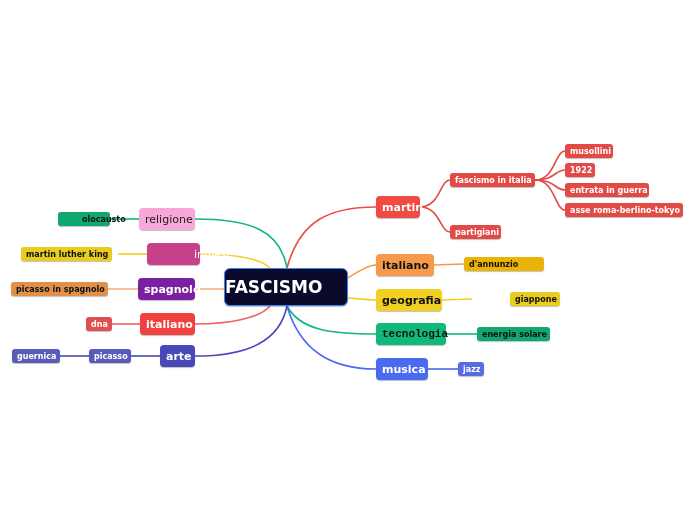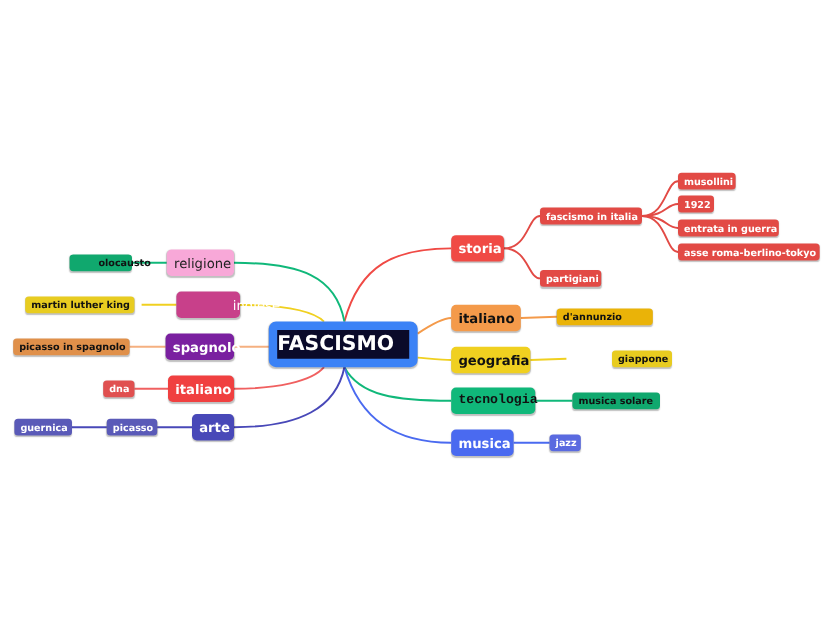--- a/index.html
+++ b/index.html
@@ -1,19 +1,19 @@
 <!DOCTYPE html>
 <html><head>
 <meta charset="utf-8">
 <style>
   html, body { margin:0; padding:0; background:#ffffff; }
   body { width:696px; height:520px; position:relative; overflow:hidden; font-family:"DejaVu Sans", "Liberation Sans", sans-serif; }
   svg.links { position:absolute; left:0; top:0; width:696px; height:520px; }
   .node { position:absolute; box-sizing:border-box; display:flex; align-items:center; justify-content:flex-start; border-radius:4px; white-space:nowrap; box-shadow:0 1px 1px rgba(0,0,0,0.25); }
-  .root { left:224px; top:268px; width:124px; height:38px; background:#0a0a2a; color:#fff; font-weight:bold; font-size:17px; border-radius:6px; border:7px solid #3b82f6; }
+  .root { left:224px; top:268px; width:124px; height:38px; background:#0a0a2a; color:#fff; font-weight:bold; font-size:17px; border-radius:6px; border:1px solid #3b82f6; }
   .main { height:22px; font-size:11px; font-weight:bold; padding:0 6px; border-radius:4px; }
   .main.light { font-weight:normal; }
   .sub { height:14px; font-size:8px; font-weight:bold; padding:0 5px; border-radius:3px; color:#fff; }
   .sub.dark { color:#111; }
 </style>
 </head>
 <body>
 
 <svg class="links" viewBox="0 0 696 520">
   <g fill="none" stroke-width="1.6">
@@ -49,21 +49,21 @@
     <path d="M160,356 L131,356" stroke="#4848b8"></path>
     <path d="M89,356 L60,356" stroke="#4848b8"></path>
   </g>
 </svg>
 
 <div class="node root">
     <span>FASCISMO</span>
   </div>
 
 <div class="node main" style="left:376px;top:196px;width:44px;background:#f04a45;color:#fff;">
-    <span>storia</span>
+    <span>martin</span>
   </div>
 <div class="node main" style="left:376px;top:254px;width:58px;background:#f49a4a;color:#111;">
     <span>italiano</span>
   </div>
 <div class="node main" style="left:376px;top:289px;width:66px;background:#f0d020;color:#111;">
     <span>geografia</span>
   </div>
 <div class="node main" style="left:376px;top:323px;width:70px;background:#10b87a;color:#111;font-family:Liberation Mono, monospace;">
     <span>tecnologia</span>
   </div>
@@ -90,21 +90,21 @@
     <span>asse roma-berlino-tokyo</span>
   </div>
 
 <div class="node sub dark" style="left:464px;top:257px;width:80px;background:#eab308;">
     <span>d'annunzio</span>
   </div>
 <div class="node sub dark" style="left:472px;top:292px;width:50px;background:#e8cc20;margin-left:38px;">
     <span>giappone</span>
   </div>
 <div class="node sub dark" style="left:477px;top:327px;width:73px;background:#10a86e;">
-    <span>musica solare</span>
+    <span>energia solare</span>
   </div>
 <div class="node sub" style="left:458px;top:362px;width:26px;background:#5a6ae0;">
     <span>jazz</span>
   </div>
 
 <div class="node main light" style="left:139px;top:208px;width:56px;background:#f8a8d8;color:#222;">
     <span>religione</span>
   </div>
 <div class="node main light" style="left:147px;top:243px;width:48px;background:#c8408a;color:#fff;padding-left:47px;">
     <span>inglese</span>

